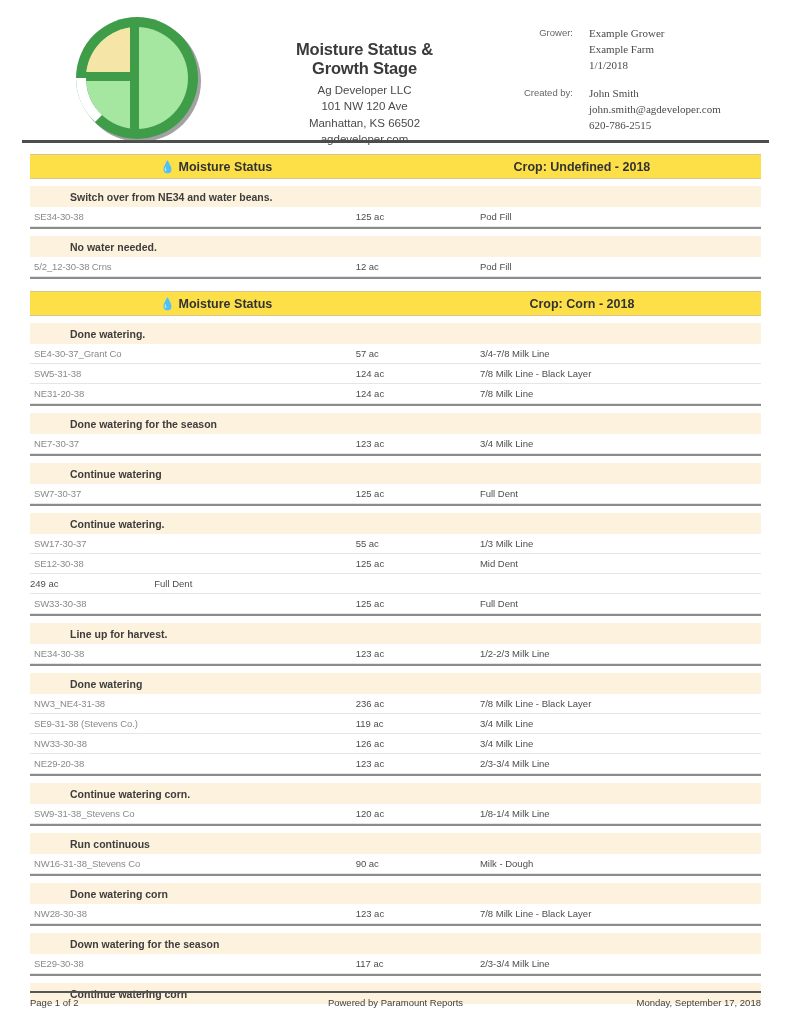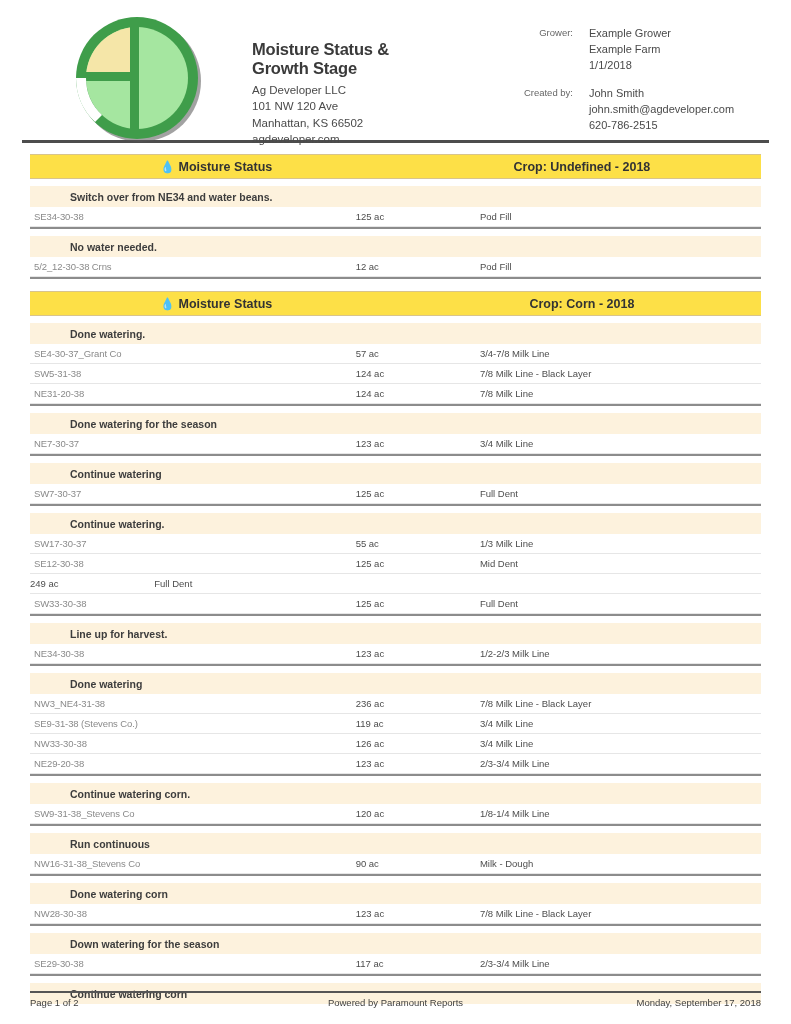--- a/index.html
+++ b/index.html
@@ -37,21 +37,21 @@
     flex: 0 0 230px;
     display: flex;
     align-items: flex-start;
     justify-content: center;
     padding-top: 4px;
   }
   .logo-svg { display: block; }
 
   .title-box {
     flex: 0 0 225px;
-    text-align: left;
+    text-align: center;
     padding-top: 32px;
   }
   .title-main {
     font-size: 16.5px;
     font-weight: bold;
     color: #3a3a3a;
     line-height: 1.18;
     letter-spacing: -0.2px;
   }
   .title-sub {
@@ -79,21 +79,21 @@
     color: #666666;
     font-size: 9.5px;
     padding-top: 1px;
   }
   .meta-val {
     flex: 1 1 auto;
     color: #4a4a4a;
     line-height: 1.45;
     font-size: 11px;
   }
-  .meta-val div { white-space: nowrap; }
+  .meta-val div { white-space: nowrap; font-family: Liberation Serif, serif; }
 
   .header-rule {
     margin: 0 22px;
     border-top: 3px solid #4d4d4d;
     height: 0;
   }
 
   
   .content {
     padding: 0 30px;

